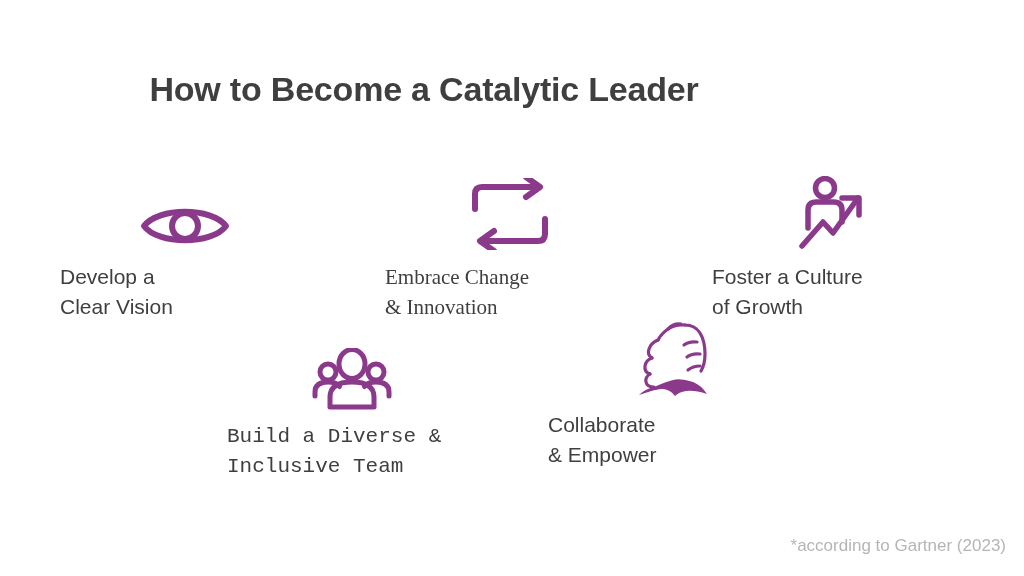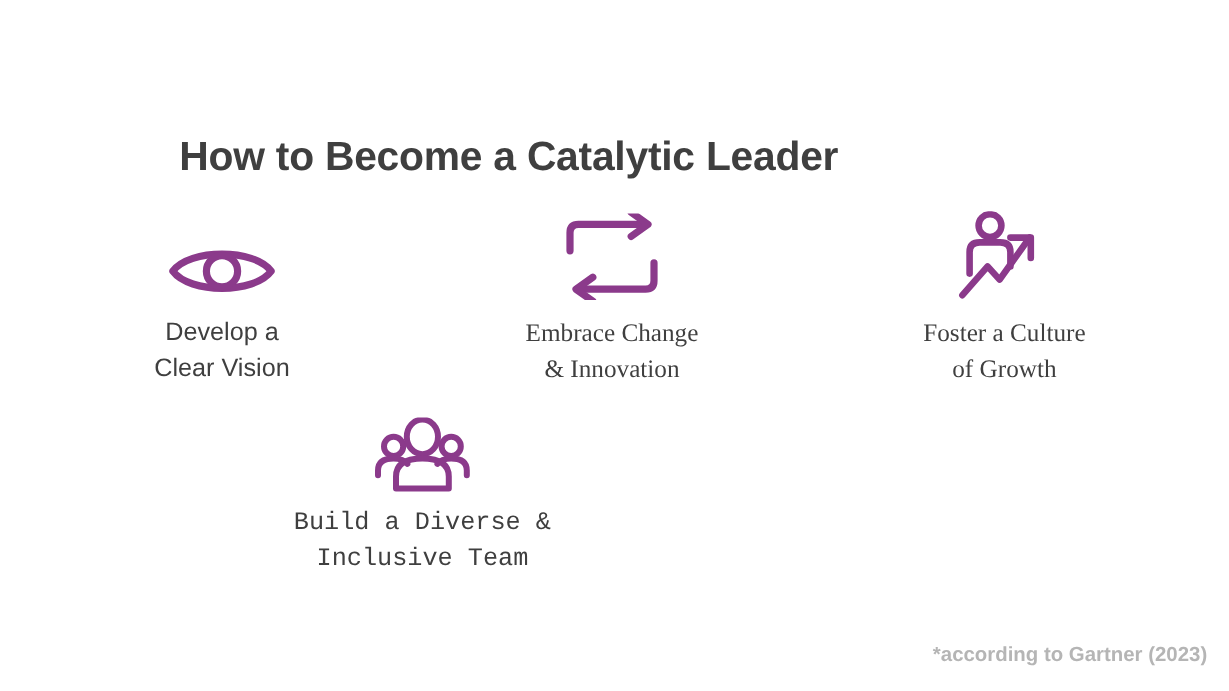--- a/index.html
+++ b/index.html
@@ -22,55 +22,52 @@
   .slide-title {
     position: absolute;
     top: 70px;
     left: 0;
     width: 848px;
     text-align: center;
     font-size: 34px;
     font-weight: bold;
     color: #3f3f3f;
     letter-spacing: -0.2px;
-    margin-top: 42px;
   }
   .item {
     position: absolute;
     width: 250px;
-    text-align: center;
   }
   .item .icon-wrap {
     height: 78px;
     display: flex;
     align-items: flex-end;
     justify-content: center;
   }
   .item .item-label {
     margin-top: 12px;
     font-size: 21px;
     line-height: 30px;
     color: #3f3f3f;
     white-space: pre-line;
   }
   
   #item-vision   { left: 60px;  top: 172px; }
   #item-change   { left: 385px; top: 172px; font-family: Liberation Serif, serif; }
-  #item-growth   { left: 712px; top: 172px; font-family: Liberation Serif, serif; }
+  #item-growth   { left: 712px; top: 172px; }
   
   #item-team         { left: 227px; top: 332px; font-family: Liberation Mono, monospace; }
   #item-collaborate  { left: 548px; top: 320px; }
 
   .footnote {
     position: absolute;
     right: 18px;
     bottom: 20px;
     font-size: 17px;
     color: #b5b5b5;
-    font-weight: bold;
   }
   svg { display: block; }
 </style>
 </head>
 <body>
 
 <div class="slide">
 
   <div class="slide-title">How to Become a Catalytic Leader</div>
 
@@ -122,16 +119,41 @@
         <path d="M77 48 L77 44 Q77 34 64 34 Q56 34 52.5 38.5" fill="none"></path>
 
         <ellipse cx="40" cy="16" rx="13" ry="14.5" fill="none"></ellipse>
         <path d="M18 59 L18 49 Q18 34 40 34 Q62 34 62 49 L62 59 Z" fill="none"></path>
       </svg>
     </div>
     <div class="item-label">Build a Diverse &amp;
 Inclusive Team</div>
   </div>
 
+  <div class="item" id="item-collaborate">
+    <div class="icon-wrap">
+      <svg width="84" height="82" viewBox="0 0 84 82" fill="none">
+        <g stroke="#8b3a8b" stroke-width="3.2" stroke-linecap="round" stroke-linejoin="round" fill="none">
+
+          <path d="M54 9 Q64 9 69 17 Q74 25 74 38 Q74 48 70 55"></path>
+          <path d="M54 9 Q44 8 37 13 Q30 18 27 24"></path>
+
+          <path d="M27 24 Q20 27 18 33 Q16 39 21 42"></path>
+          <path d="M21 42 Q15 44 14 50 Q13 56 19 58"></path>
+          <path d="M19 58 Q14 61 15 66 Q16 71 23 71"></path>
+
+          <path d="M66 26 Q58 25 53 29"></path>
+          <path d="M69 38 Q61 37 56 41"></path>
+          <path d="M69 50 Q62 50 57 54"></path>
+
+          <path d="M37 13 Q42 7 50 8"></path>
+        </g>
+
+        <path d="M23 71 Q34 66 42 64 Q50 62 62 66 Q70 69 76 78 Q64 74 55 75 Q48 76 44 80 Q40 74 32 73 Q27 72 8 79 Q14 73 23 71 Z" fill="#8b3a8b"></path>
+      </svg>
+    </div>
+    <div class="item-label">Collaborate
+&amp; Empower</div>
+  </div>
 
   <div class="footnote">*according to Gartner (2023)</div>
 
 </div>
 
 </body></html>

